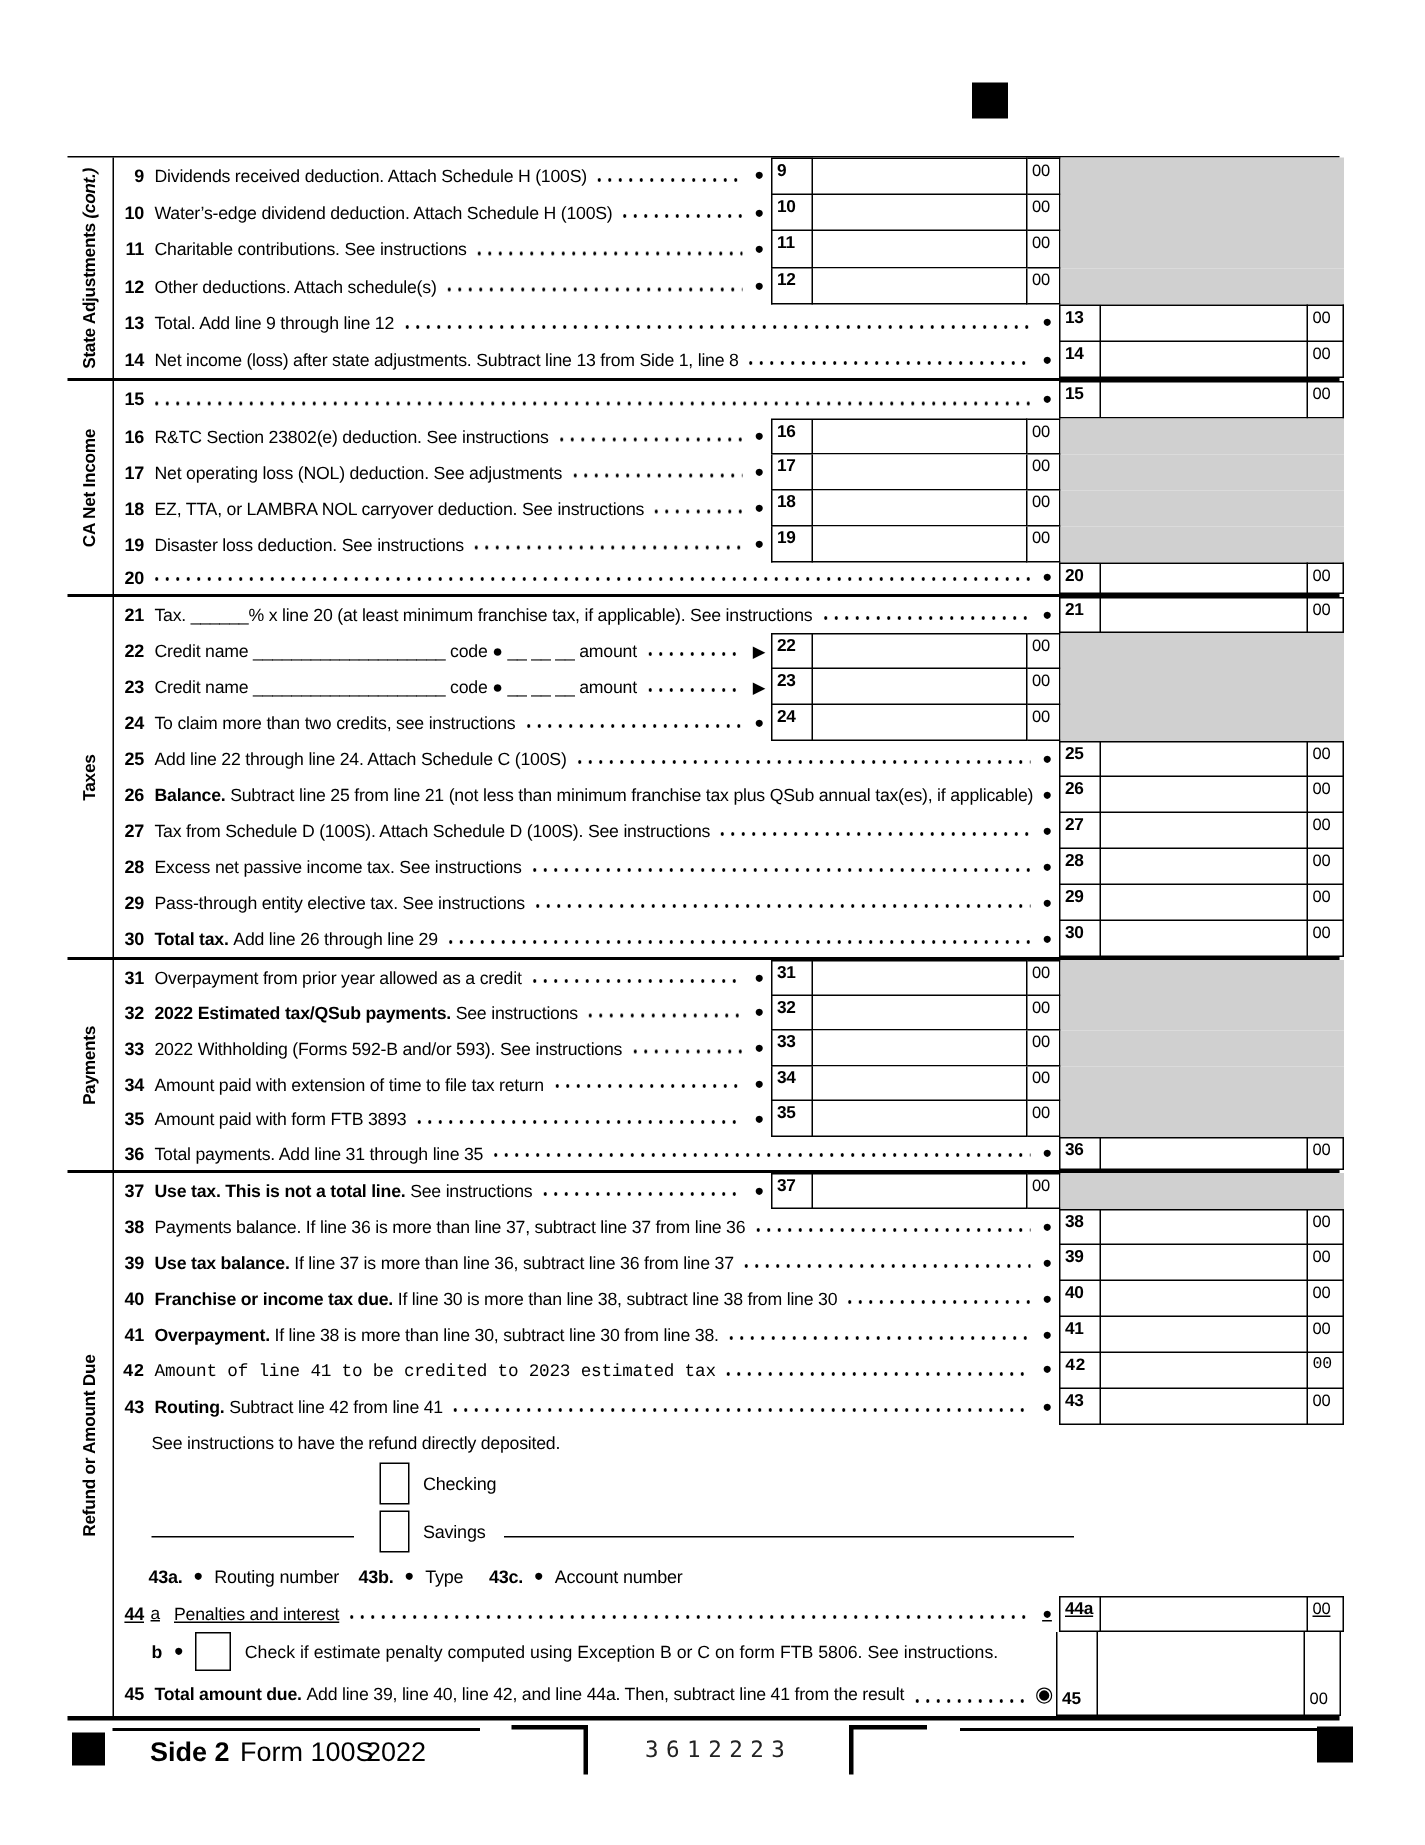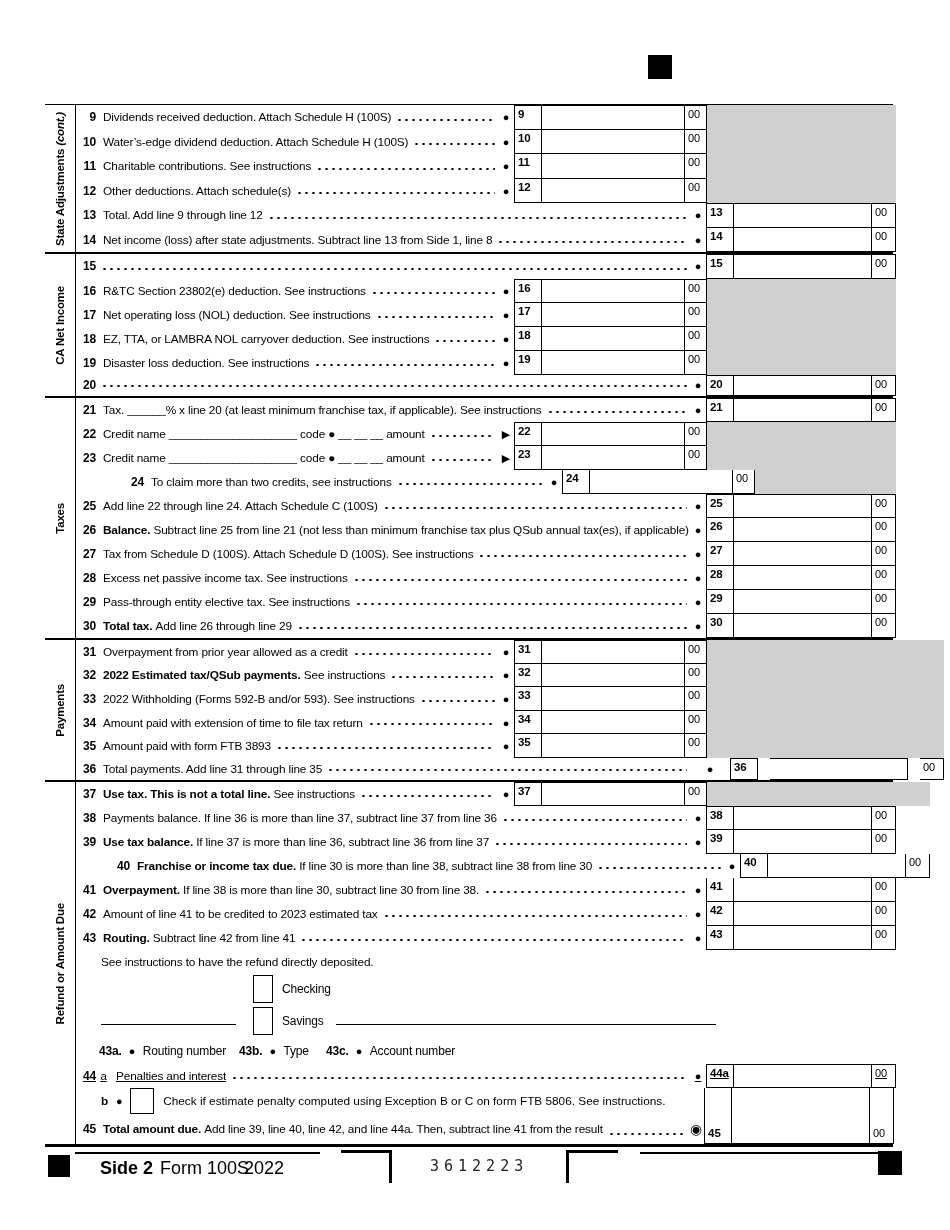--- a/index.html
+++ b/index.html
@@ -167,21 +167,21 @@
             </span>
             <span class="bullet dot">●</span>
             <span class="cellnum bt">16</span>
             <span class="cellval bt"></span>
             <span class="cellcent bt">00</span>
             <span class="grayfill"></span>
           </div>
           <div class="row inner" style="height: 24px;">
             <span class="tz">
               <span class="ln">17</span>
-              <span class="txt">Net operating loss (NOL) deduction. See instructions</span>
+              <span class="txt">Net operating loss (NOL) deduction. See adjustments</span>
               <span class="leader"></span>
             </span>
             <span class="bullet dot">●</span>
             <span class="cellnum">17</span>
             <span class="cellval"></span>
             <span class="cellcent">00</span>
             <span class="grayfill"></span>
           </div>
           <div class="row inner" style="height: 24px;">
             <span class="tz">
@@ -252,21 +252,21 @@
               <span class="ln">23</span>
               <span class="txt">Credit name ____________________ code ● __ __ __ amount</span>
               <span class="leader"></span>
             </span>
             <span class="bullet arrow">▶</span>
             <span class="cellnum">23</span>
             <span class="cellval"></span>
             <span class="cellcent">00</span>
             <span class="grayfill"></span>
           </div>
-          <div class="row inner" style="height: 24px; margin-left: 48px;">
+          <div class="row inner" style="height: 24px;">
             <span class="tz">
               <span class="ln">24</span>
               <span class="txt">To claim more than two credits, see instructions</span>
               <span class="leader"></span>
             </span>
             <span class="bullet dot">●</span>
             <span class="cellnum">24</span>
             <span class="cellval"></span>
             <span class="cellcent">00</span>
             <span class="grayfill"></span>
@@ -397,21 +397,21 @@
               <span class="ln">35</span>
               <span class="txt">Amount paid with form FTB 3893</span>
               <span class="leader"></span>
             </span>
             <span class="bullet dot">●</span>
             <span class="cellnum">35</span>
             <span class="cellval"></span>
             <span class="cellcent">00</span>
             <span class="grayfill"></span>
           </div>
-          <div class="row outer" style="height: 22.5px; gap: 12px;">
+          <div class="row outer" style="height: 22.5px;">
             <span class="tz">
               <span class="ln">36</span>
               <span class="txt">Total payments. Add line 31 through line 35</span>
               <span class="leader"></span>
             </span>
             <span class="bullet dot">●</span>
             <span class="cellnum bt">36</span>
             <span class="cellval bt"></span>
             <span class="cellcent bt">00</span>
           </div>
@@ -449,21 +449,21 @@
             <span class="tz">
               <span class="ln">39</span>
               <span class="txt"><b>Use tax balance. </b>If line 37 is more than line 36, subtract line 36 from line 37</span>
               <span class="leader"></span>
             </span>
             <span class="bullet dot">●</span>
             <span class="cellnum">39</span>
             <span class="cellval"></span>
             <span class="cellcent">00</span>
           </div>
-          <div class="row outer" style="height: 24px; margin-left: 34px;">
+          <div class="row outer" style="height: 24px;">
             <span class="tz">
               <span class="ln">40</span>
               <span class="txt"><b>Franchise or income tax due. </b>If line 30 is more than line 38, subtract line 38 from line 30</span>
               <span class="leader"></span>
             </span>
             <span class="bullet dot">●</span>
             <span class="cellnum">40</span>
             <span class="cellval"></span>
             <span class="cellcent">00</span>
           </div>
@@ -471,21 +471,21 @@
             <span class="tz">
               <span class="ln">41</span>
               <span class="txt"><b>Overpayment. </b>If line 38 is more than line 30, subtract line 30 from line 38.</span>
               <span class="leader"></span>
             </span>
             <span class="bullet dot">●</span>
             <span class="cellnum">41</span>
             <span class="cellval"></span>
             <span class="cellcent">00</span>
           </div>
-          <div class="row outer" style="height: 24px;">
+          <div class="row outer" style="height: 24px; font-family: Liberation Mono, monospace;">
             <span class="tz">
               <span class="ln">42</span>
               <span class="txt">Amount of line 41 to be credited to 2023 estimated tax</span>
               <span class="leader"></span>
             </span>
             <span class="bullet dot">●</span>
             <span class="cellnum">42</span>
             <span class="cellval"></span>
             <span class="cellcent">00</span>
           </div>

